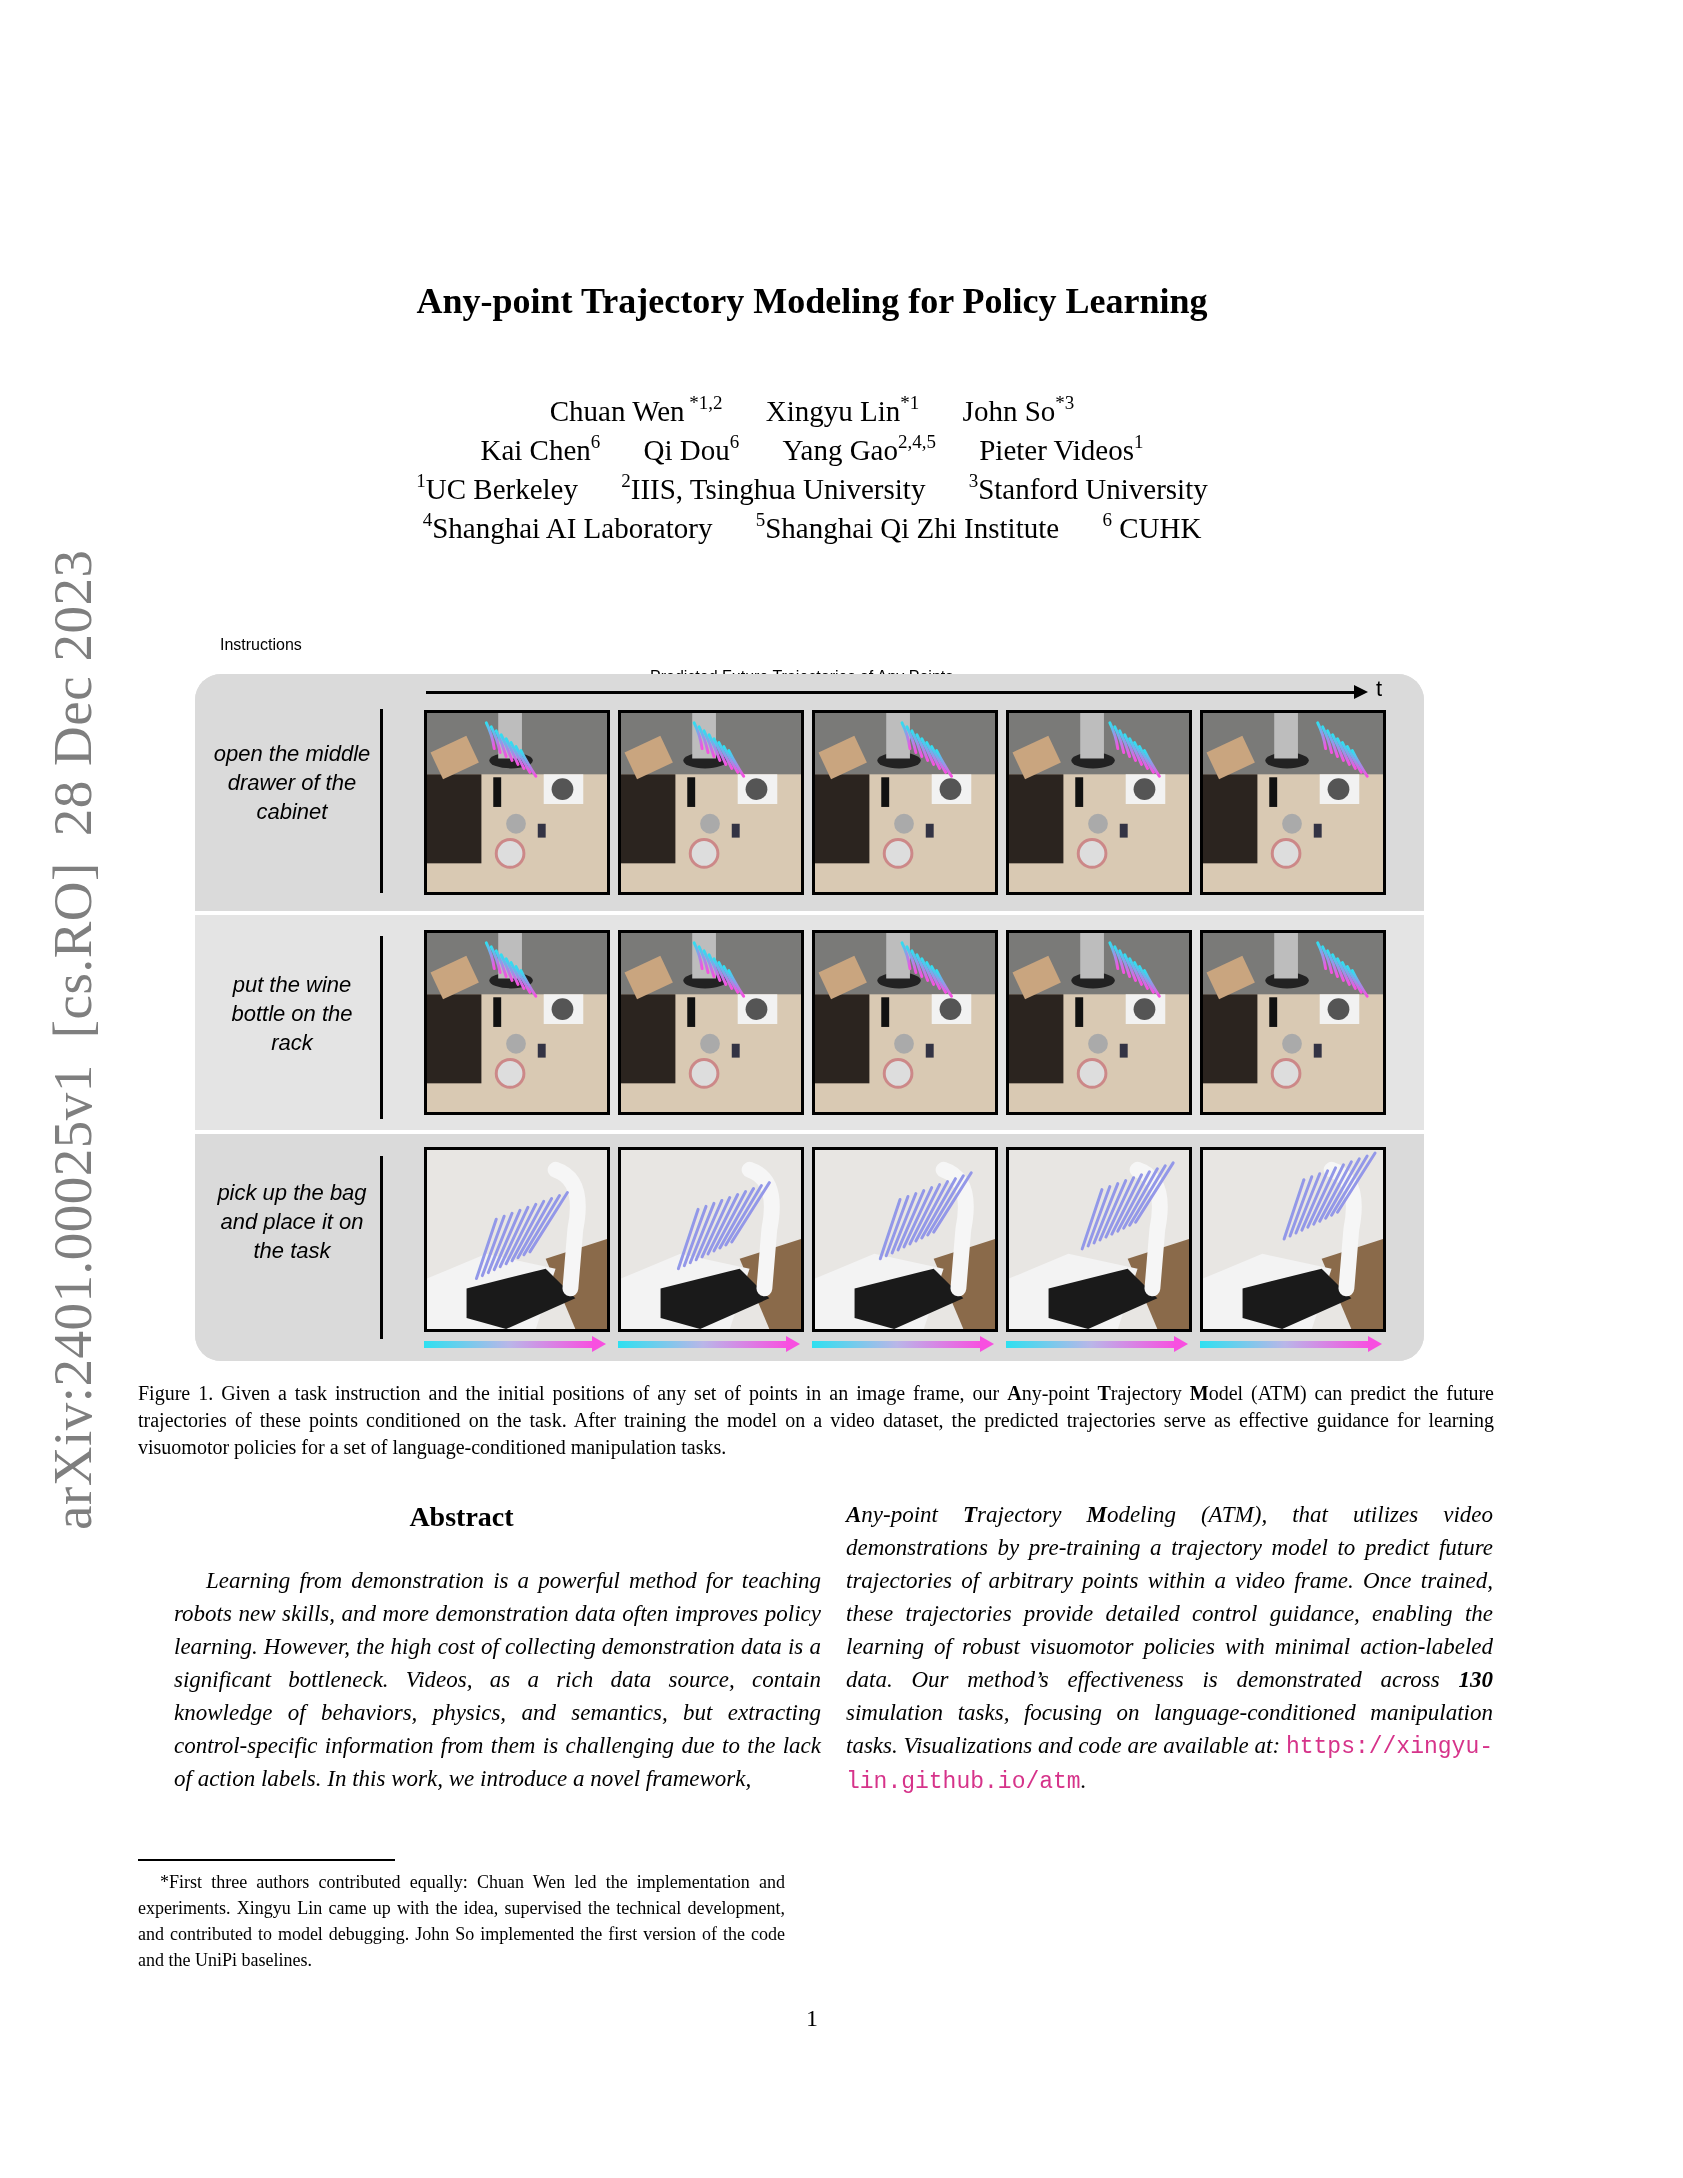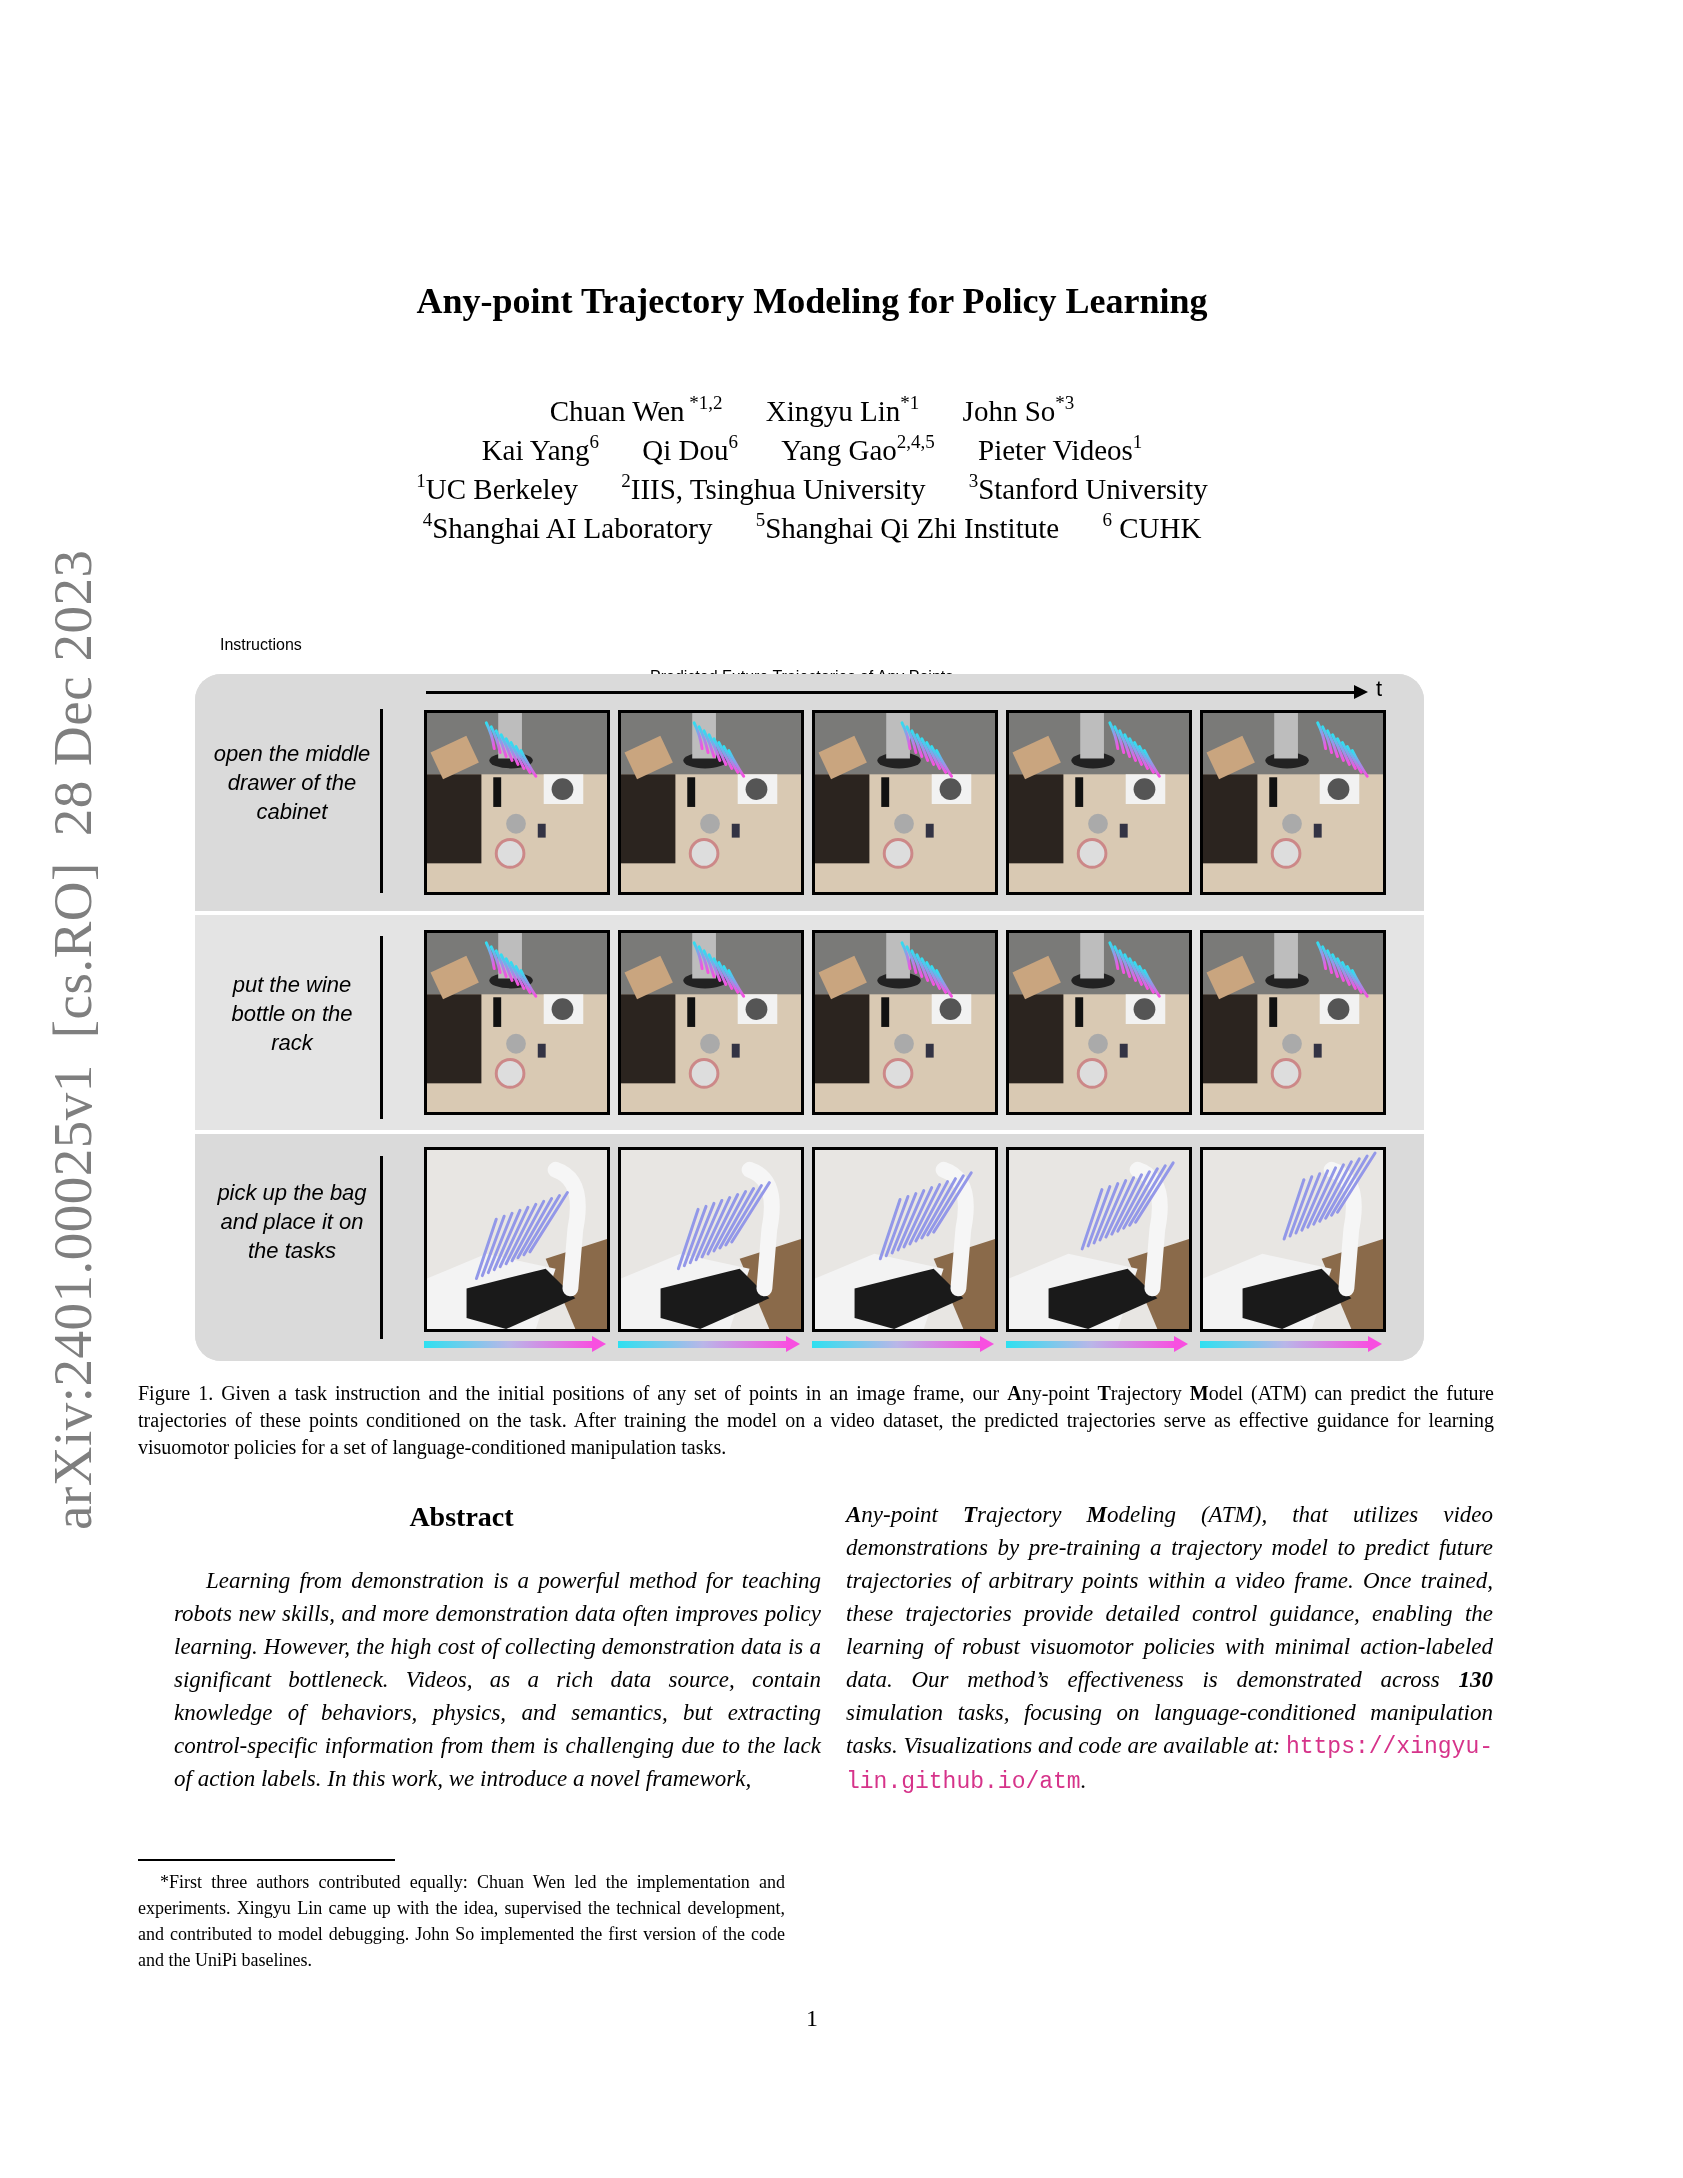--- a/index.html
+++ b/index.html
@@ -51,21 +51,21 @@
 
 <div class="abs title">Any-point Trajectory Modeling for Policy Learning</div>
 
 <div class="abs authors">
   <div class="line">
     <span class="item"><span>Chuan Wen</span><sup> *1,2</sup></span>
     <span class="item"><span>Xingyu Lin</span><sup>*1</sup></span>
     <span class="item"><span>John So</span><sup>*3</sup></span>
   </div>
   <div class="line">
-    <span class="item"><span>Kai Yang</span><sup>6</sup></span>
+    <span class="item"><span>Kai Chen</span><sup>6</sup></span>
     <span class="item"><span>Qi Dou</span><sup>6</sup></span>
     <span class="item"><span>Yang Gao</span><sup>2,4,5</sup></span>
     <span class="item"><span>Pieter Videos</span><sup>1</sup></span>
   </div>
   <div class="line">
     <span class="item"><sup>1</sup><span>UC Berkeley</span></span>
     <span class="item"><sup>2</sup><span>IIIS, Tsinghua University</span></span>
     <span class="item"><sup>3</sup><span>Stanford University</span></span>
   </div>
   <div class="line">
@@ -89,21 +89,21 @@
 <div class="abs timeline"></div>
 <div class="abs timeline-head"></div>
 <div class="abs t-label">t</div>
 
 <div class="instr" style="top:739px;text-align:center;">open the middle drawer of the cabinet</div>
 <div class="vbar" style="top:709px; height:184px;"></div>
 
 <div class="instr" style="top:970px;">put the wine bottle on the rack</div>
 <div class="vbar" style="top:936px; height:183px;"></div>
 
-<div class="instr" style="top:1178px;">pick up the bag and place it on the tasks</div>
+<div class="instr" style="top:1178px;">pick up the bag and place it on the task</div>
 <div class="vbar" style="top:1156px; height:183px;"></div>
 
 <div id="frames">
     <div class="frame" style="left: 424px; top: 710px;">
     <svg width="180" height="179" viewBox="0 0 182 181">
       <defs>
           <linearGradient id="tg0" x1="0" y1="0" x2="1" y2="1">
             <stop offset="0" stop-color="#2ee0f0"></stop>
             <stop offset="1" stop-color="#f84fe0"></stop>
           </linearGradient>

